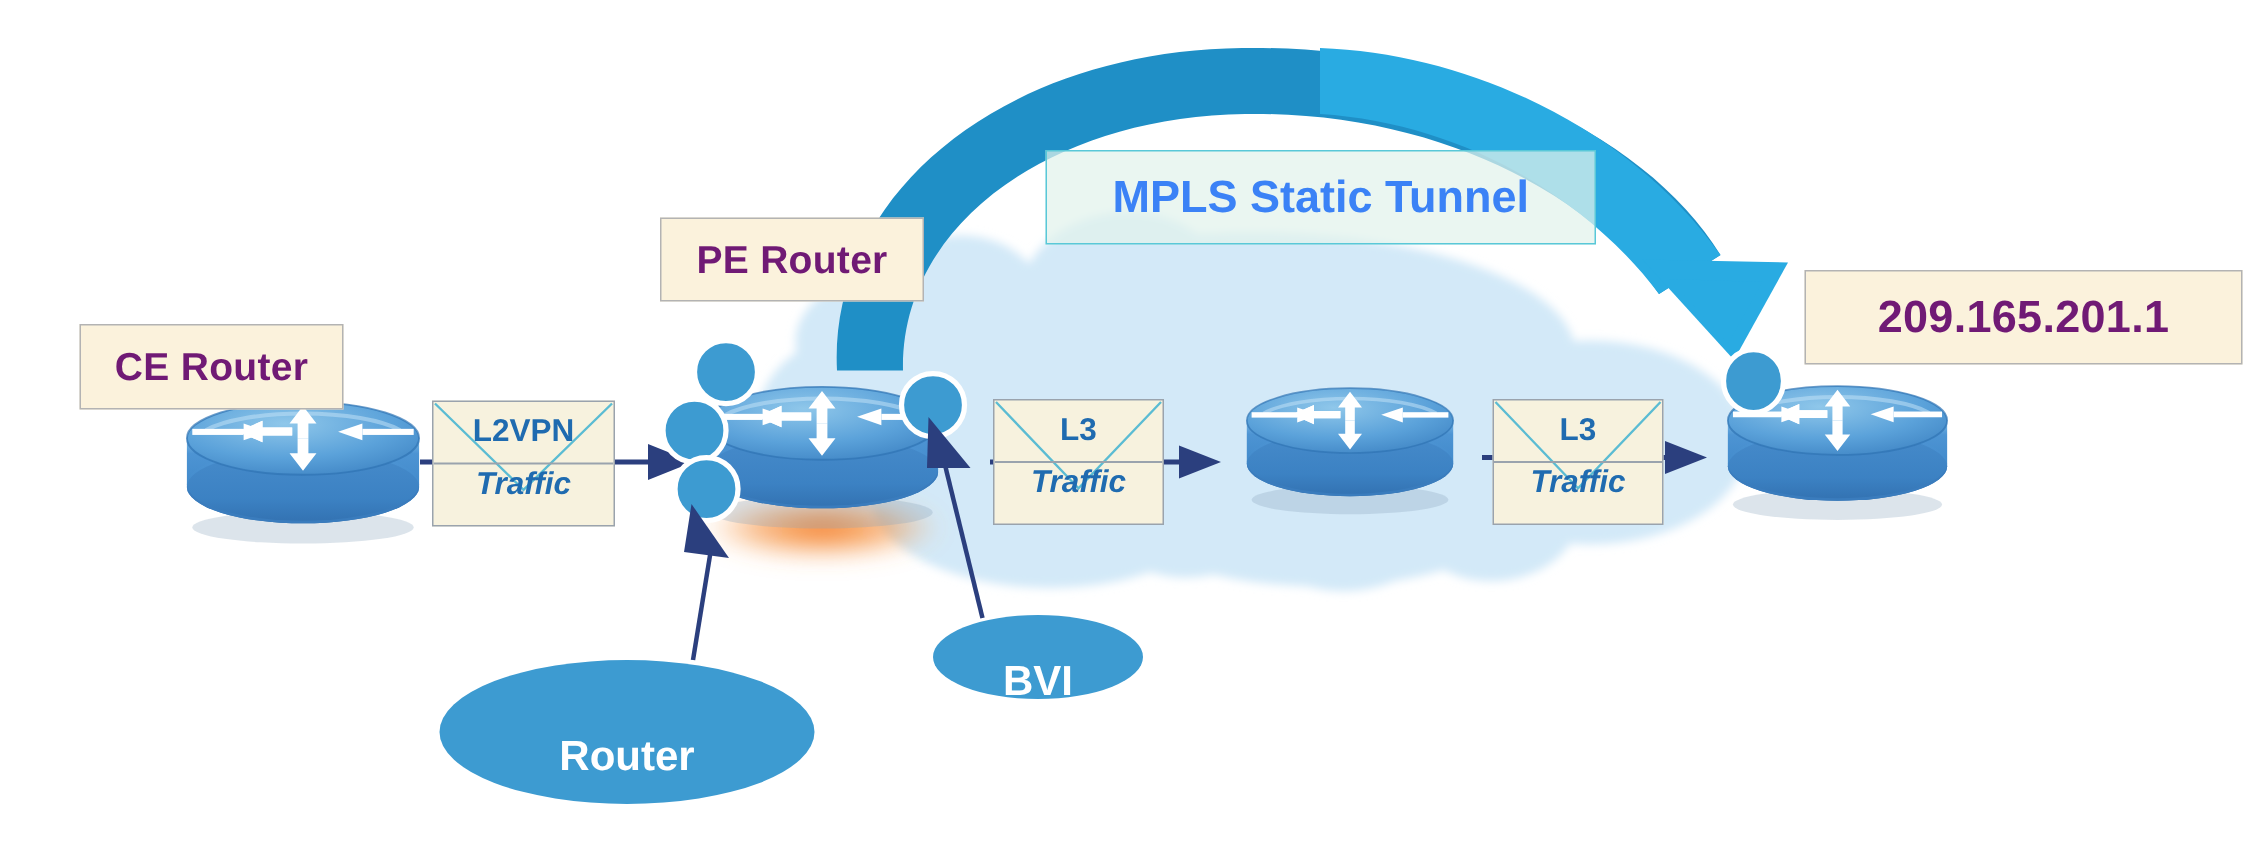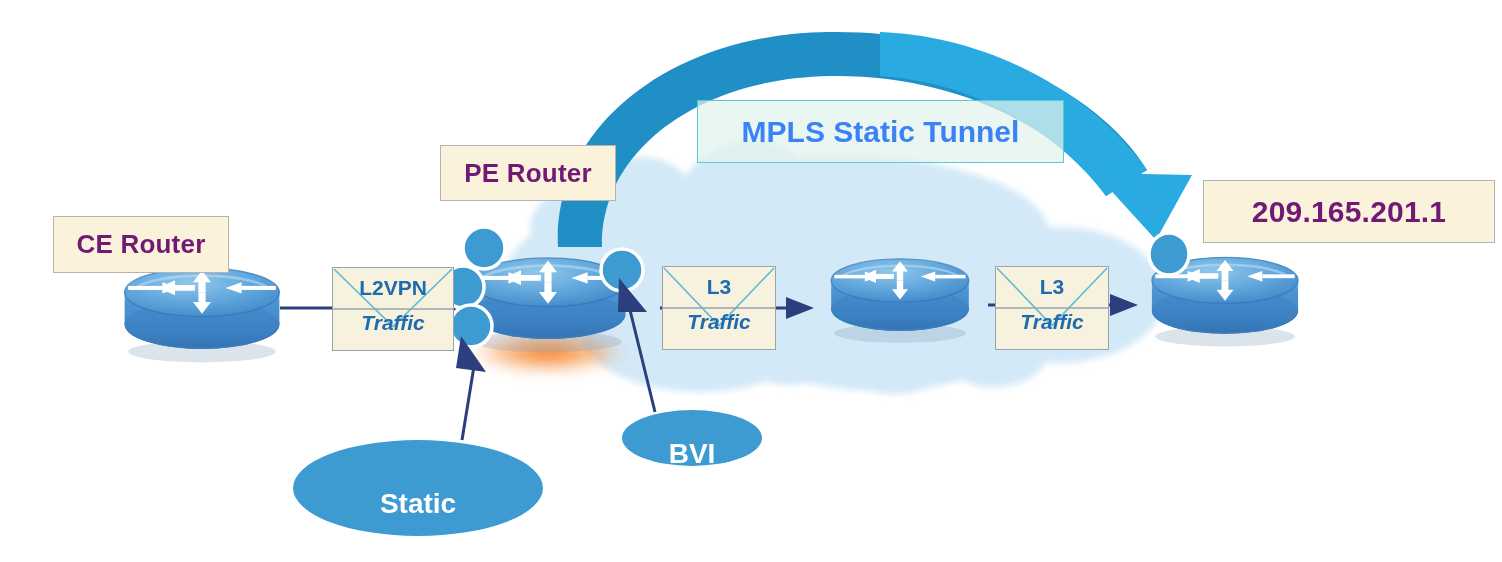--- a/index.html
+++ b/index.html
@@ -77,21 +77,21 @@
     font-weight: bold;
     white-space: nowrap;
   }
   .envelope .env-text.line1 { top: 10%; }
   .envelope .env-text.line2 { top: 52%; font-style: italic; }
   .envelope svg.env-lines {
     position: absolute;
     left: 0; top: 0;
     width: 100%; height: 100%;
   }
-  #l2vpn-traffic-label { left: 288px; top: 267px; width: 122px; height: 84px; margin-left: 44px; }
+  #l2vpn-traffic-label { left: 288px; top: 267px; width: 122px; height: 84px; }
   #l2vpn-traffic-label .env-text { font-size: 21px; }
   #l3-traffic-label-1  { left: 662px; top: 266px; width: 114px; height: 84px; }
   #l3-traffic-label-1 .env-text { font-size: 21px; }
   #l3-traffic-label-2  { left: 995px; top: 266px; width: 114px; height: 84px; }
   #l3-traffic-label-2 .env-text { font-size: 21px; }
 
   
   .callout {
     position: absolute;
     border-radius: 50%;
@@ -305,20 +305,20 @@
   <div class="envelope" id="l3-traffic-label-2">
     <svg class="env-lines" viewBox="0 0 114 84" preserveAspectRatio="none">
       <path d="M1 1 L57 60 L113 1" fill="none" stroke="#5bbcd3" stroke-width="1.6"></path>
       <line x1="0" y1="42" x2="114" y2="42" stroke="#9aa3ad" stroke-width="1.4"></line>
     </svg>
     <span class="env-text line1">L3</span>
     <span class="env-text line2">Traffic</span>
   </div>
 
   <div class="callout" id="bundle-physical-callout">
-    <span class="callout-line">Static</span>
+    <span class="callout-line">Router</span>
   </div>
 
   <div class="callout" id="bvi-callout">
     <span class="callout-line">BVI</span>
   </div>
 
 </div>
 
 </body></html>

